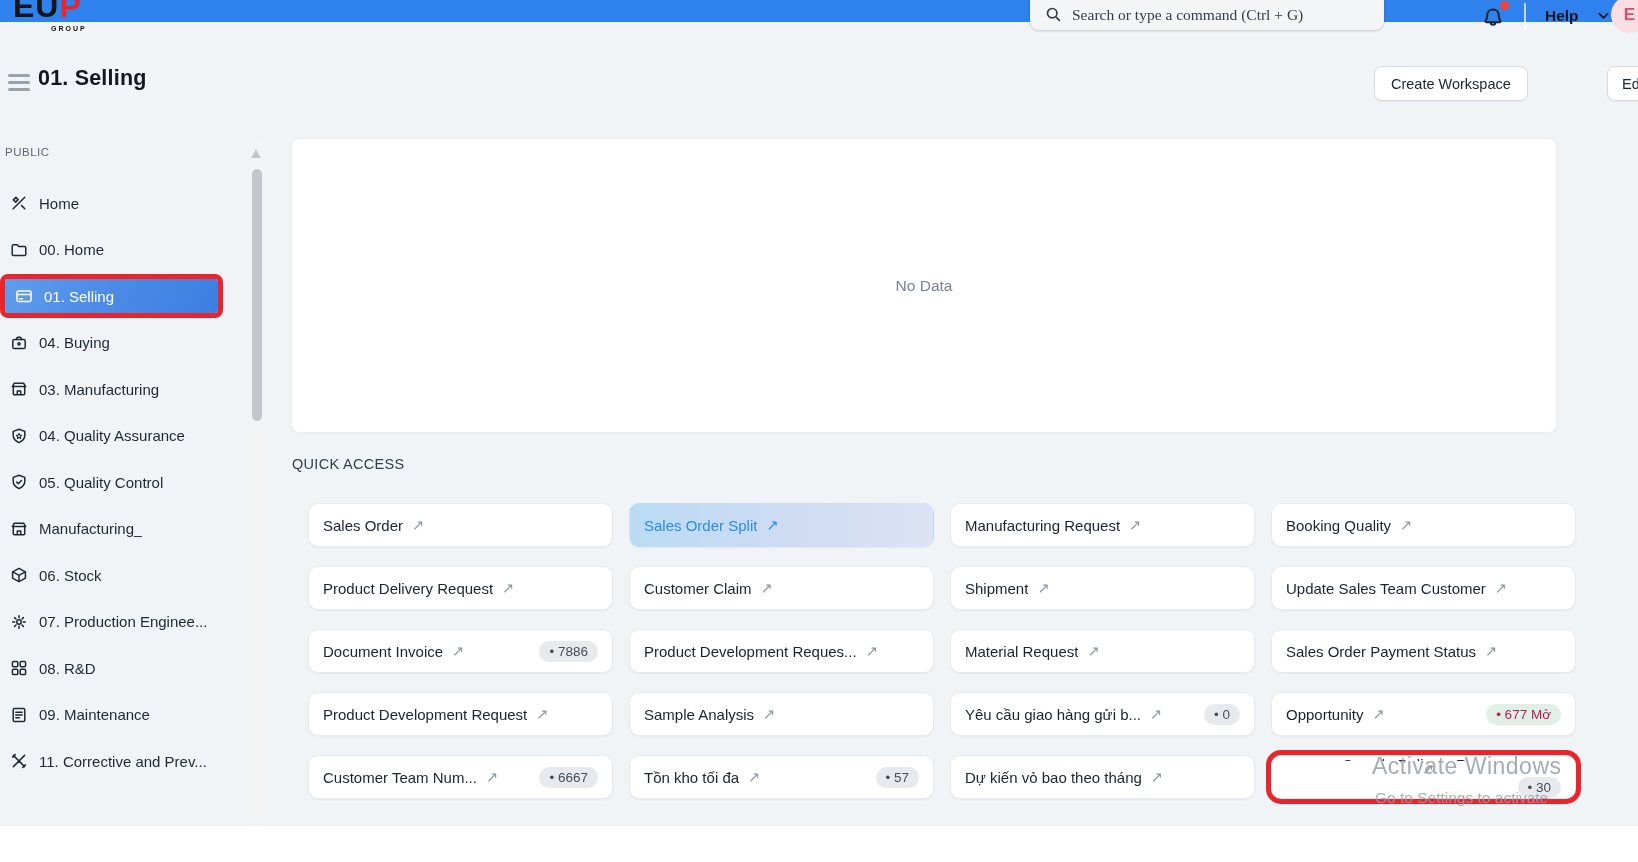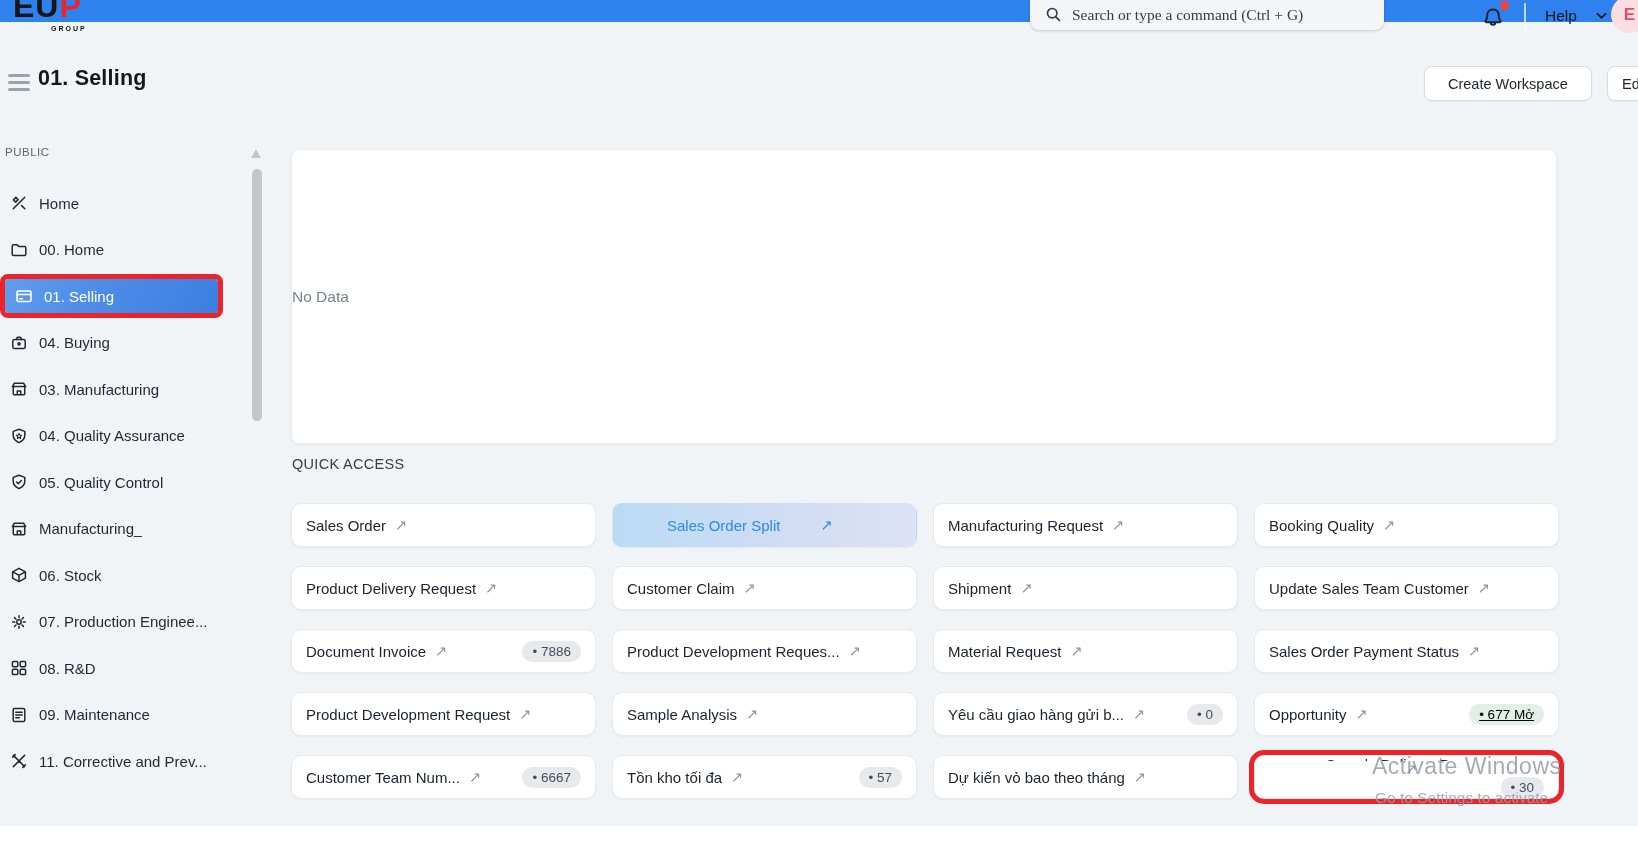--- a/index.html
+++ b/index.html
@@ -13,70 +13,70 @@
   .logo-main .logo-p { color:#e8262d; }
   .logo-sub { position:absolute; left:38px; top:35px; font-size:7px; font-weight:700; letter-spacing:2px; color:#111; }
   .search { position:absolute; left:1030px; top:-8px; width:354px; height:38px; background:#f3f5f7; border-radius:9px;
             display:flex; align-items:center; box-shadow:0 1px 3px rgba(0,0,0,.18); }
   .search-icon { margin:6px 10px 0 15px; display:flex; }
   .search-text { font-size:15.5px; color:#333d49; padding-top:7px; white-space:nowrap;font-family:Liberation Serif, serif; }
   .bell { position:absolute; left:1481px; top:1px; width:28px; height:30px; }
   .bell-dot { position:absolute; right:0px; top:0px; width:9px; height:9px; border-radius:50%; background:#f0433c; }
   .topbar-divider { position:absolute; left:1524px; top:3px; width:2px; height:27px; background:rgba(255,255,255,.7); }
   .help { position:absolute; left:1545px; top:0px; height:31px; display:flex; align-items:center; gap:19px;
-          color:#10161f; font-size:15.5px; font-weight:400; }
+          color:#10161f; font-size:15.5px; font-weight:700; }
   .avatar { position:absolute; left:1611px; top:-4px; width:37px; height:37px; border-radius:50%;
             background:#f9dfe4; display:flex; align-items:center; justify-content:center;
             color:#e4486e; font-size:17px; font-weight:700; }
 
   
   .drag-icon { position:absolute; left:8px; top:74px; width:22px; cursor:pointer; }
   .drag-icon span { display:block; height:2.5px; background:#9aa2ab; border-radius:2px; margin-bottom:4.5px; }
   .page-title { position:absolute; left:38px; top:66px; font-size:21.5px; font-weight:700; color:#13181f; letter-spacing:.2px; }
   .btn { position:absolute; top:66px; height:35px; background:#fff; border:1px solid #d8dcdf; border-radius:8px;
          font-family:"Liberation Sans",sans-serif; font-size:14.5px; color:#1c232b; box-shadow:0 1px 2px rgba(16,24,40,.05);
          display:flex; align-items:center; cursor:pointer; }
-  .btn-create { left:1424px; padding:0 23px;text-align:right; }
+  .btn-create { left:1374px; padding:0 16px;text-align:right; }
   .btn-edit { left:1607px; width:90px; padding:0 14px; }
 
   
   .sidebar-label { position:absolute; left:5px; top:146px; font-size:11.5px; font-weight:500; letter-spacing:.5px; color:#5f6770; }
   .sb-list { position:absolute; left:0; top:186px; width:248px; }
   .sb-item { height:34px; margin-bottom:12.5px; display:flex; align-items:center; padding-left:10px;
              color:#1f2831; font-size:15px; font-weight:500; border-radius:3px; cursor:pointer; white-space:nowrap; }
   .sb-item .sb-icon { width:18px; height:18px; margin-right:11px; flex:0 0 18px; display:flex; }
   .sb-item.selected { width:213px; margin-left:5px; color:#fff;
         background:linear-gradient(118deg,#619dec 0%,#4c8ce7 45%,#3c7fe2 100%);
         outline:5px solid #e9242b; }
   .sb-label { overflow:hidden; text-overflow:ellipsis; }
 
   .sb-track { position:absolute; left:249px; top:141px; width:15px; height:684px; background:#f3f4f6; border-radius:8px; }
   .sb-up { position:absolute; left:2px; top:8px; width:0; height:0;
            border-left:5.5px solid transparent; border-right:5.5px solid transparent; border-bottom:9px solid #c3c6ca; }
   .sb-thumb { position:absolute; left:2.5px; top:28px; width:10px; height:252px; border-radius:6px; background:#c3c6ca; }
 
   
-  .chart-card { position:absolute; left:291px; top:149px; width:1266px; height:295px; background:#fff;
+  .chart-card { position:absolute; left:291px; top:138px; width:1266px; height:295px; background:#fff;
                 border:1px solid #ebeef1; border-radius:8px; box-shadow:0 1px 3px rgba(0,0,0,.04);
-                display:flex; align-items:center; justify-content:flex-start; }
+                display:flex; align-items:center; justify-content:center; }
   .no-data { color:#79838e; font-size:15.5px; }
 
   .qa-title { position:absolute; left:292px; top:456px; font-size:14.5px; font-weight:500; color:#343e4a; letter-spacing:.3px; }
 
-  .qa-grid { position:absolute; left:291px; top:503px; width:1268px; display:grid;
+  .qa-grid { position:absolute; left:308px; top:503px; width:1268px; display:grid;
              grid-template-columns:repeat(4,305px); grid-auto-rows:44px; column-gap:16px; row-gap:19px; }
   .qa-card { background:#fff; border:1px solid #e7eaee; border-radius:10px; box-shadow:0 1px 2px rgba(16,24,40,.05);
              display:flex; align-items:center; padding:0 14px; cursor:pointer; min-width:0; }
   .qa-label { font-size:15px; font-weight:500; color:#1b232e; white-space:nowrap; overflow:hidden; text-overflow:ellipsis; }
   .qa-arrow { margin-left:9px; color:#8d97a1; font-size:14.5px; flex:0 0 auto; }
   .qa-badge { margin-left:auto; background:#e7e9ed; border-radius:999px; padding:3px 10px; font-size:13.5px;
               font-weight:500; color:#444e59; white-space:nowrap; flex:0 0 auto; }
-  .qa-badge.green { background:#e1f0e7; color:#000000;text-decoration:underline; }
+  .qa-badge.green { background:#e1f0e7; color:#be185d; }
   .qa-card.active { background:linear-gradient(90deg,#badbf4 0%,#cfdcf3 55%,#dde2f4 100%); border-color:transparent; }
-  .qa-card.active .qa-label, .qa-card.active .qa-arrow { color:#2a8ceb;margin-left:40px; }
+  .qa-card.active .qa-label, .qa-card.active .qa-arrow { color:#2a8ceb; }
   .qa-card.annotated { outline:5px solid #e9242b;flex-direction:column; }
 
   
   .wm1 { position:absolute; left:1372px; top:753px; font-size:23px; color:#8b959e; opacity:.78; z-index:60; letter-spacing:.5px; }
   .wm2 { position:absolute; left:1375px; top:789px; font-size:15.5px; color:#97a1aa; opacity:.85; z-index:60; }
   .bottom-strip { position:absolute; left:0; top:826px; width:1638px; height:36px; background:#ffffff; }
 
   svg { display:block; }
 </style>
 </head>

